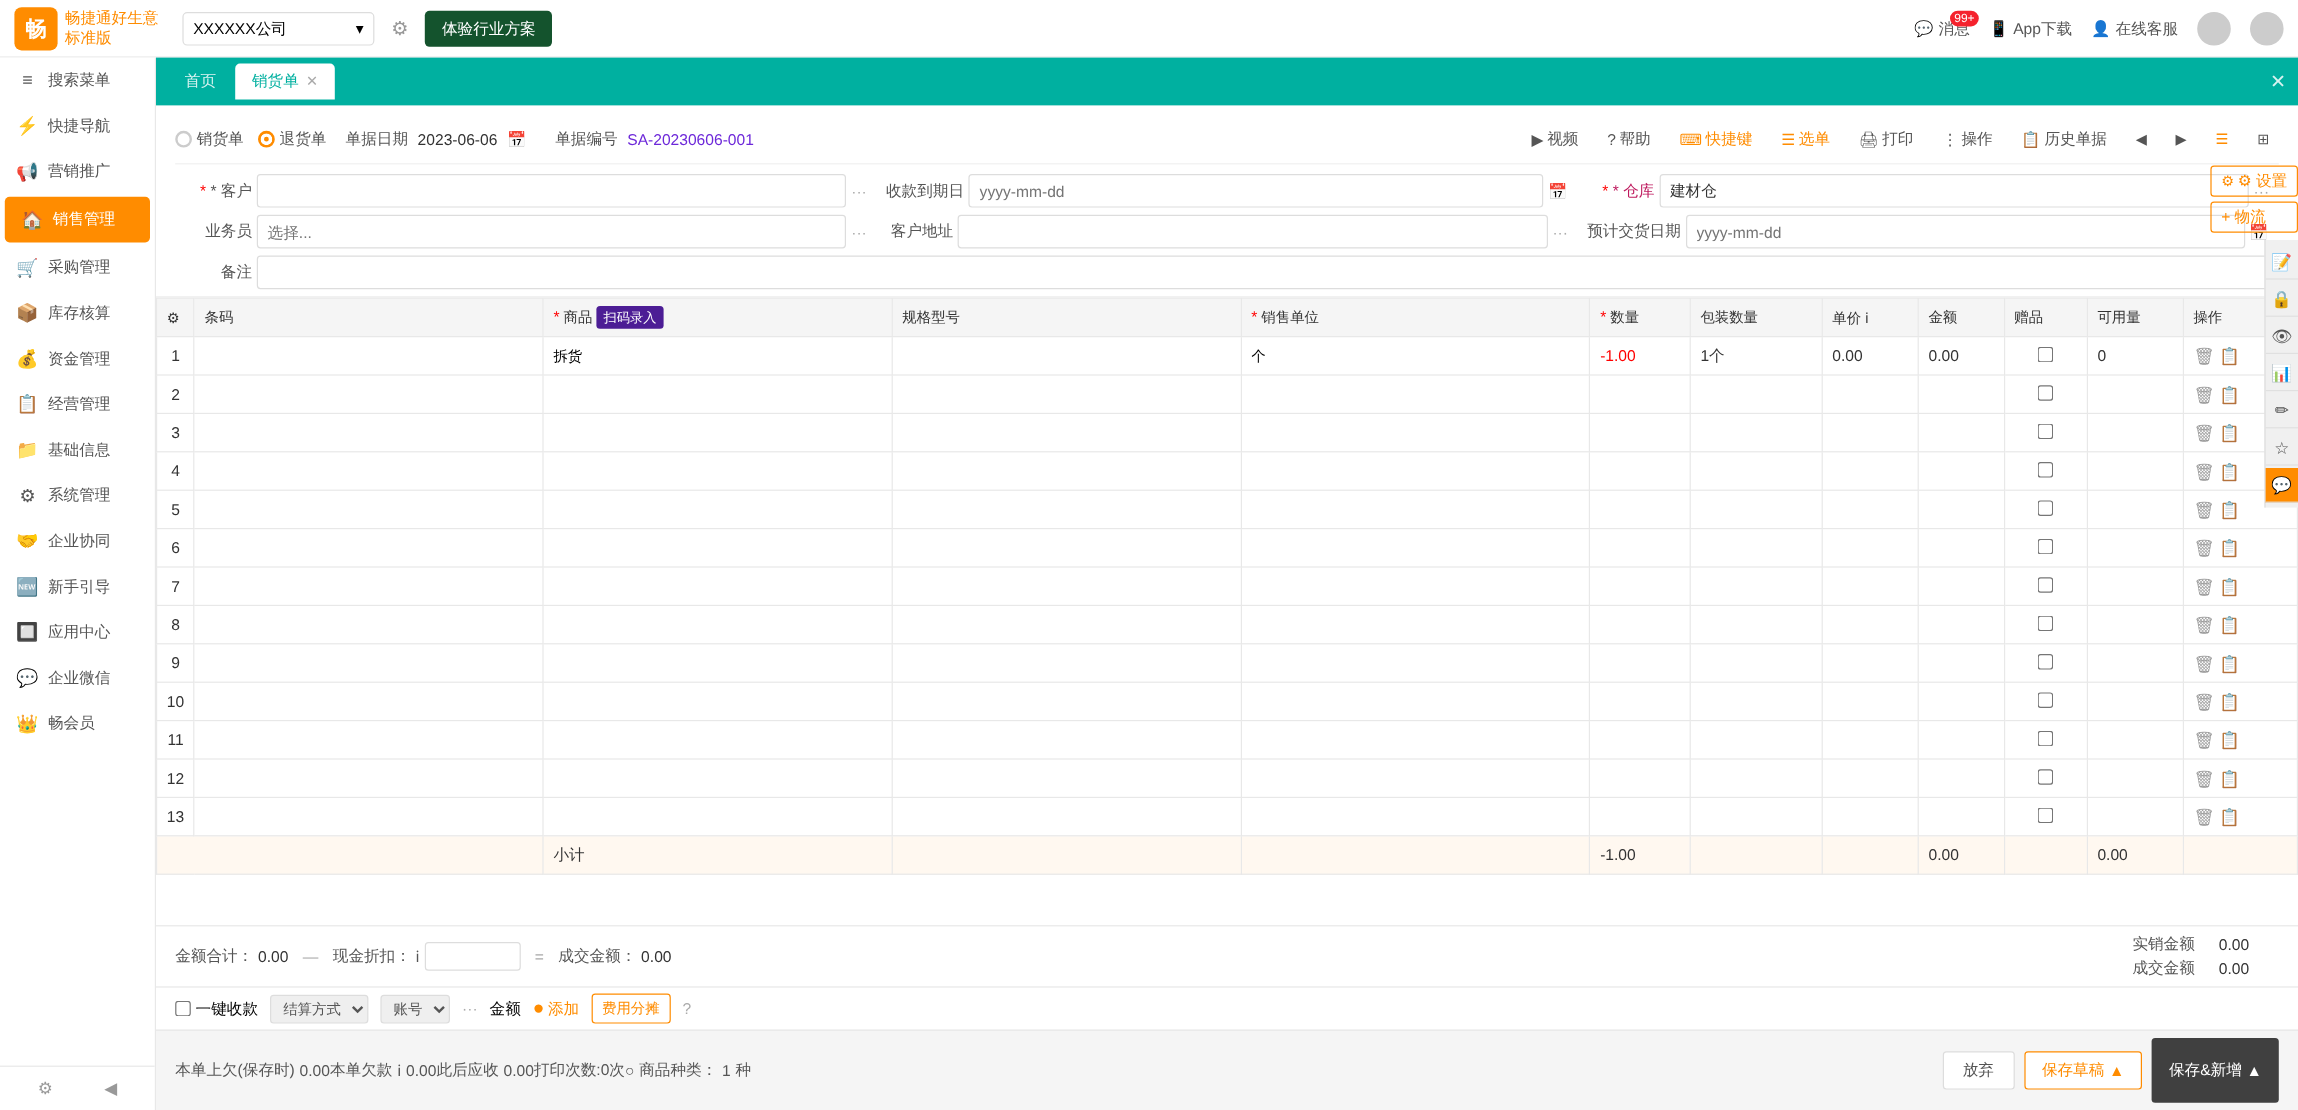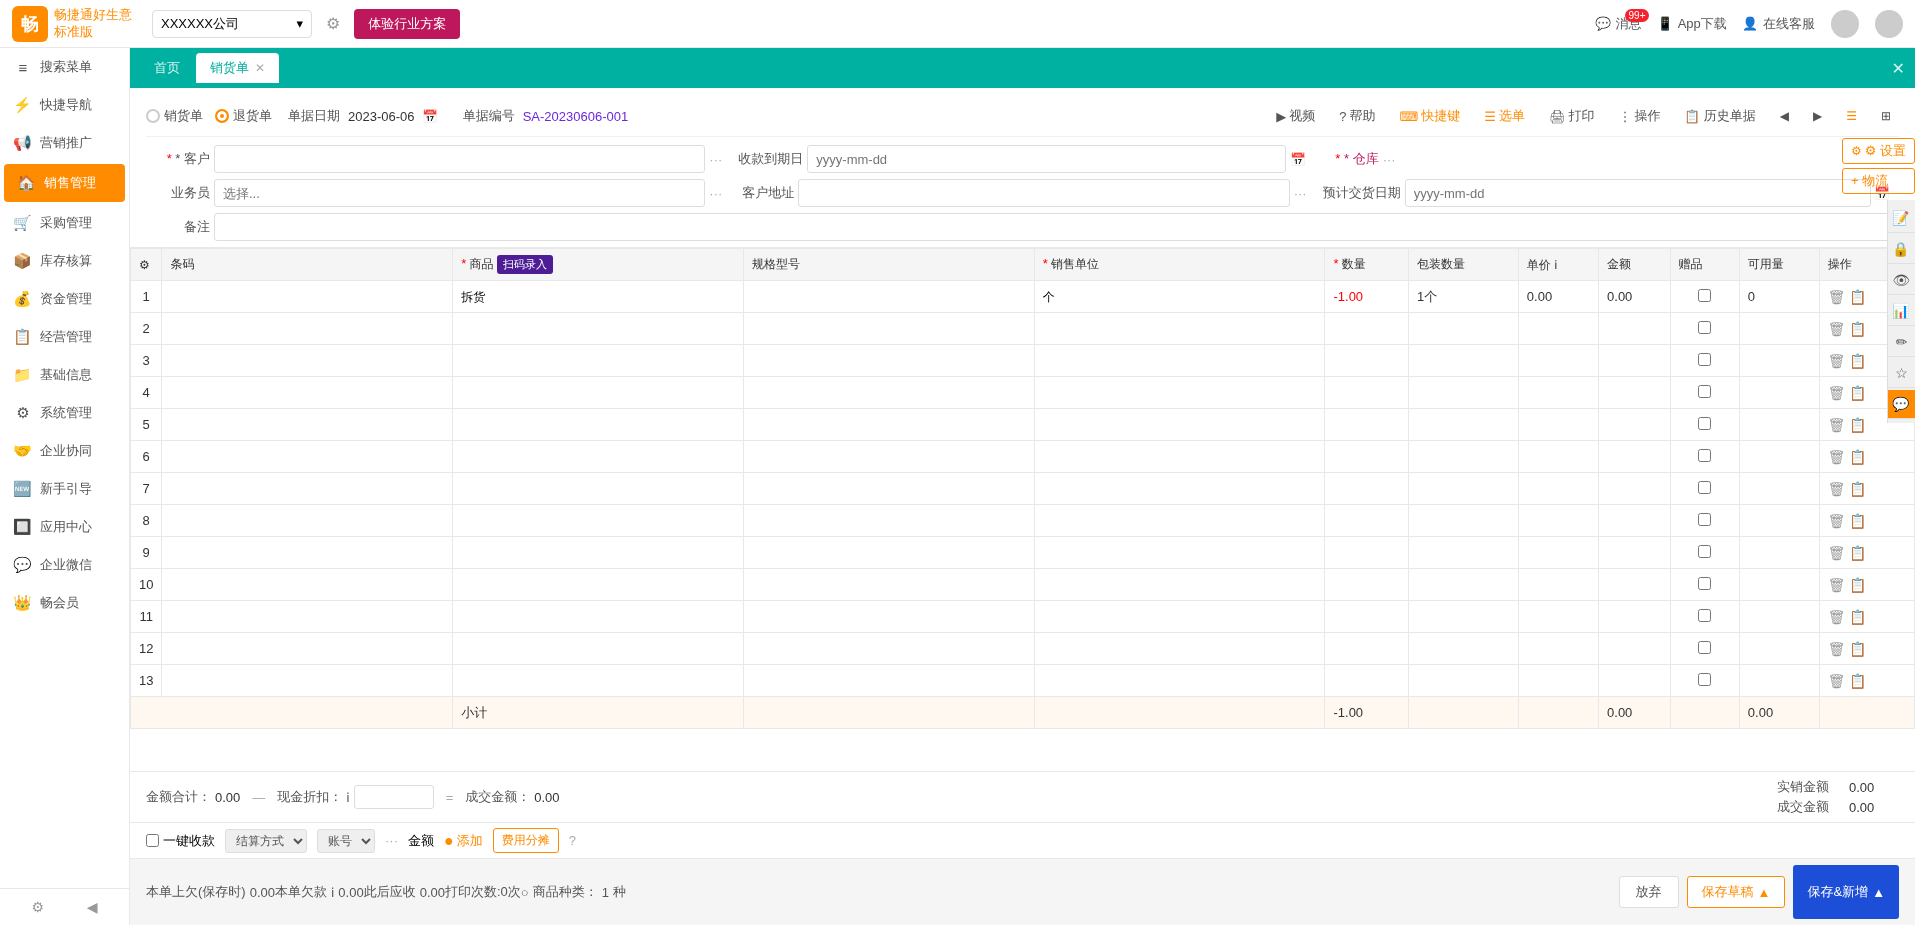--- a/index.html
+++ b/index.html
@@ -11,21 +11,21 @@
       border-bottom: 1px solid #e8e8e8; padding: 0 12px; gap: 10px;
     }
     .top-bar-logo { display: flex; align-items: center; gap: 6px; min-width: 130px; }
     .logo-icon { width: 36px; height: 36px; background: #ff8c00; border-radius: 6px; display: flex; align-items: center; justify-content: center; color: #fff; font-size: 18px; font-weight: bold; }
     .logo-text { color: #ff8c00; font-size: 12px; line-height: 1.3; }
     .company-select {
       display: flex; align-items: center; border: 1px solid #ddd; border-radius: 4px;
       padding: 4px 8px; min-width: 160px; justify-content: space-between; cursor: pointer;
     }
     .gear-btn { background: none; border: none; cursor: pointer; color: #999; font-size: 16px; padding: 4px; }
-    .try-btn { background: #be185d; color: #fff; border: none; border-radius: 4px; padding: 6px 14px; cursor: pointer; font-size: 13px; }
+    .try-btn { background: #14532d; color: #fff; border: none; border-radius: 4px; padding: 6px 14px; cursor: pointer; font-size: 13px; }
     .top-right { display: flex; align-items: center; gap: 16px; margin-left: auto; }
     .top-right-item { display: flex; align-items: center; gap: 4px; color: #555; cursor: pointer; font-size: 13px; position: relative; }
     .badge { background: #f5222d; color: #fff; border-radius: 8px; font-size: 10px; padding: 1px 4px; position: absolute; top: -6px; right: -8px; }
     .avatar { width: 28px; height: 28px; border-radius: 50%; background: #ccc; }
 
     
     .sidebar {
       position: absolute; top: 48px; left: 0; width: 130px; height: 877px;
       background: #fff; border-right: 1px solid #e8e8e8; display: flex; flex-direction: column;
       overflow: hidden;
@@ -110,21 +110,21 @@
     .fee-btn { border: 1px solid #ff8c00; color: #ff8c00; background: none; border-radius: 3px; padding: 3px 8px; cursor: pointer; font-size: 12px; }
 
     .status-bar {
       background: #f5f5f5; border-top: 1px solid #e8e8e8; padding: 6px 16px;
       display: flex; align-items: center; font-size: 12px; color: #555;
     }
     .status-item { display: flex; align-items: center; gap: 4px; }
     .final-btns { margin-left: auto; display: flex; align-items: center; gap: 8px; }
     .discard-btn { border: 1px solid #ddd; background: #fff; color: #555; border-radius: 3px; padding: 6px 16px; cursor: pointer; font-size: 13px; }
     .save-draft-btn { border: 1px solid #ff8c00; background: #fff; color: #ff8c00; border-radius: 3px; padding: 6px 14px; cursor: pointer; font-size: 13px; display: flex; align-items: center; gap: 4px; }
-    .save-new-btn { background: #1d4ed8; color: #fff; border: none; border-radius: 3px; padding: 18px 14px; cursor: pointer; font-size: 13px; display: flex; align-items: center; gap: 4px; }
+    .save-new-btn { background: #404040; color: #fff; border: none; border-radius: 3px; padding: 18px 14px; cursor: pointer; font-size: 13px; display: flex; align-items: center; gap: 4px; }
 
     .amounts-box { margin-left: auto; display: flex; flex-direction: column; align-items: flex-end; gap: 2px; font-size: 13px; color: #555; }
     .amounts-box span { display: flex; gap: 20px; align-items: center; }
     .amount-val { color: #333; font-weight: 500; min-width: 50px; text-align: right; }
 
     
     .right-toolbar {
       position: absolute; right: 0; top: 120px; width: 28px;
       display: flex; flex-direction: column; gap: 2px; background: #f0f0f0;
       border-left: 1px solid #ddd; padding: 4px 0;
@@ -311,20 +311,21 @@
         <input type="text" class="field-input" style="width: 260px;">
         <span class="field-suffix">···</span>
       </div>
       <div class="form-cell">
         <span class="field-label">收款到期日</span>
         <input type="text" class="field-input" placeholder="yyyy-mm-dd" style="width: 200px;">
         <span style="color:#aaa;">📅</span>
       </div>
       <div class="form-cell">
         <span class="field-label"><span style="color:red;">*</span> <span style="color:#be185d;">* 仓库</span></span>
+        <input type="text" class="field-input" style="width: 260px;" value="建材仓">
         <span class="field-suffix">···</span>
       </div>
 
       <div class="form-cell">
         <span class="field-label">业务员</span>
         <input type="text" class="field-input" placeholder="选择..." style="width: 260px;">
         <span class="field-suffix">···</span>
       </div>
       <div class="form-cell">
         <span class="field-label">客户地址</span>

